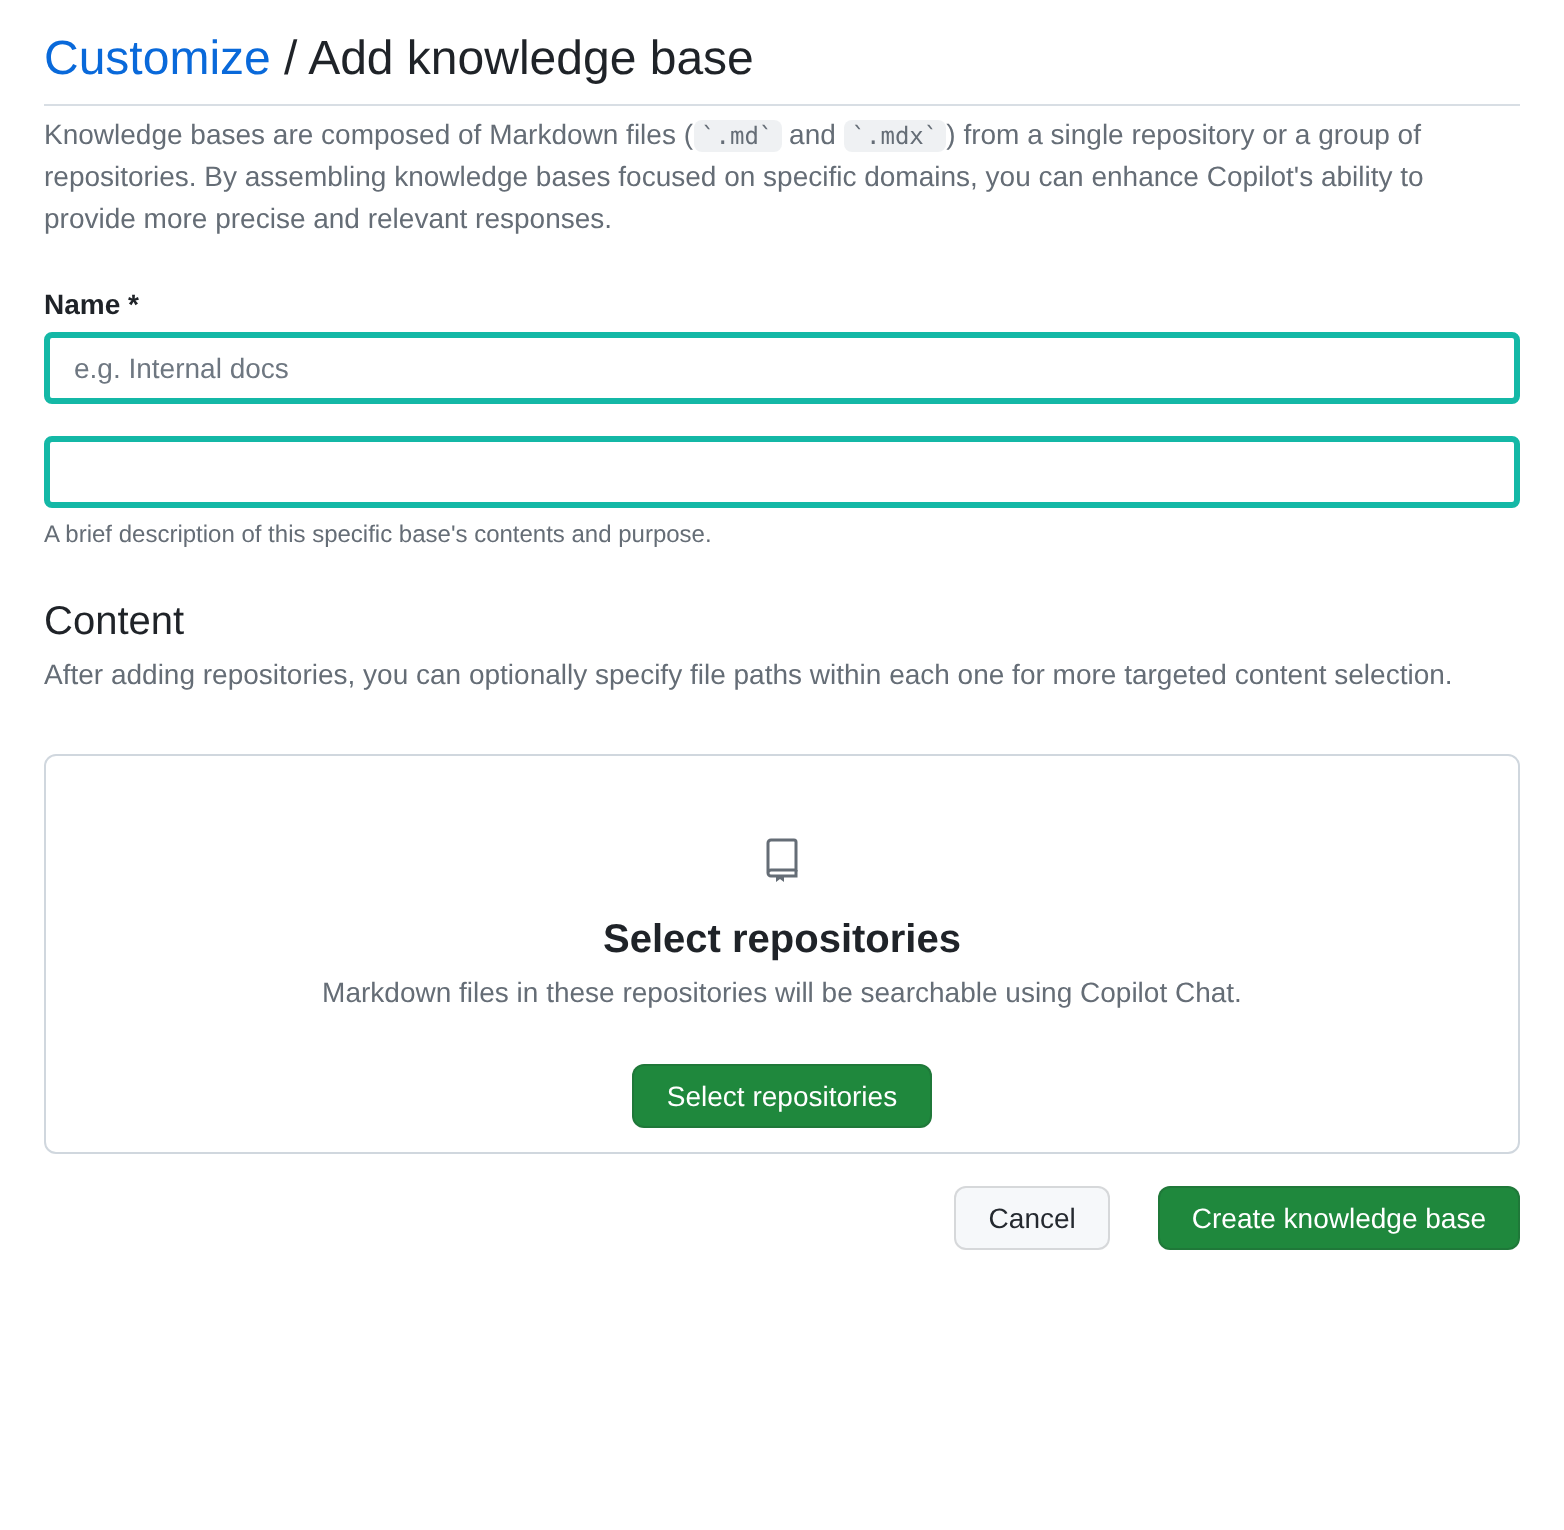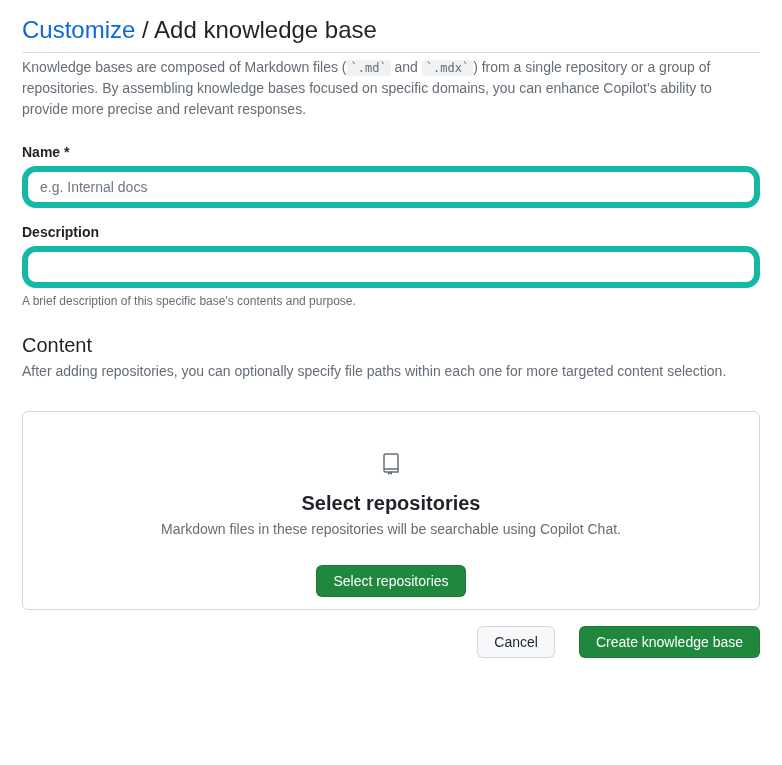--- a/index.html
+++ b/index.html
@@ -53,22 +53,22 @@
       font-size: 14px;
       font-weight: 600;
       margin-bottom: 6px;
       color: #1f2328;
     }
     .text-input {
       width: 100%;
       padding: 5px 12px;
       font-size: 14px;
       line-height: 20px;
-      border: 6px solid #14b8a6;
-      border-radius: 14px;
+      border: 3px solid #14b8a6;
+      border-radius: 4px;
       background: #ffffff;
       color: #1f2328;
       font-family: inherit;
     }
     .text-input::placeholder {
       color: #6e7781;
     }
     .hint {
       font-size: 12px;
       color: #656d76;
@@ -145,21 +145,20 @@
 <p class="intro">
   <span>Knowledge bases are composed of Markdown files (</span><code>`.md`</code><span> and </span><code>`.mdx`</code><span>) from a single repository or a group of repositories. By assembling knowledge bases focused on specific domains, you can enhance Copilot's ability to provide more precise and relevant responses.</span>
 </p>
 
 <div class="field">
   <label class="field-label">Name *</label>
   <input type="text" class="text-input" placeholder="e.g. Internal docs" style="">
 </div>
 
 <div class="field">
-  <label class="field-label">Description</label>
   <input type="text" class="text-input" style="">
   <div class="hint">A brief description of this specific base's contents and purpose.</div>
 </div>
 
 <h3 class="section-heading">Content</h3>
 <p class="section-sub">After adding repositories, you can optionally specify file paths within each one for more targeted content selection.</p>
 
 <div class="content-box">
   <svg class="repo-icon" width="24" height="24" viewBox="0 0 24 24" fill="none" stroke="#656d76" stroke-width="1.5">
     <path d="M5 3.5 A1.5 1.5 0 0 1 6.5 2 H18 A1 1 0 0 1 19 3 V17 H6.5 A1.5 1.5 0 0 0 5 18.5 V3.5 Z"></path>

